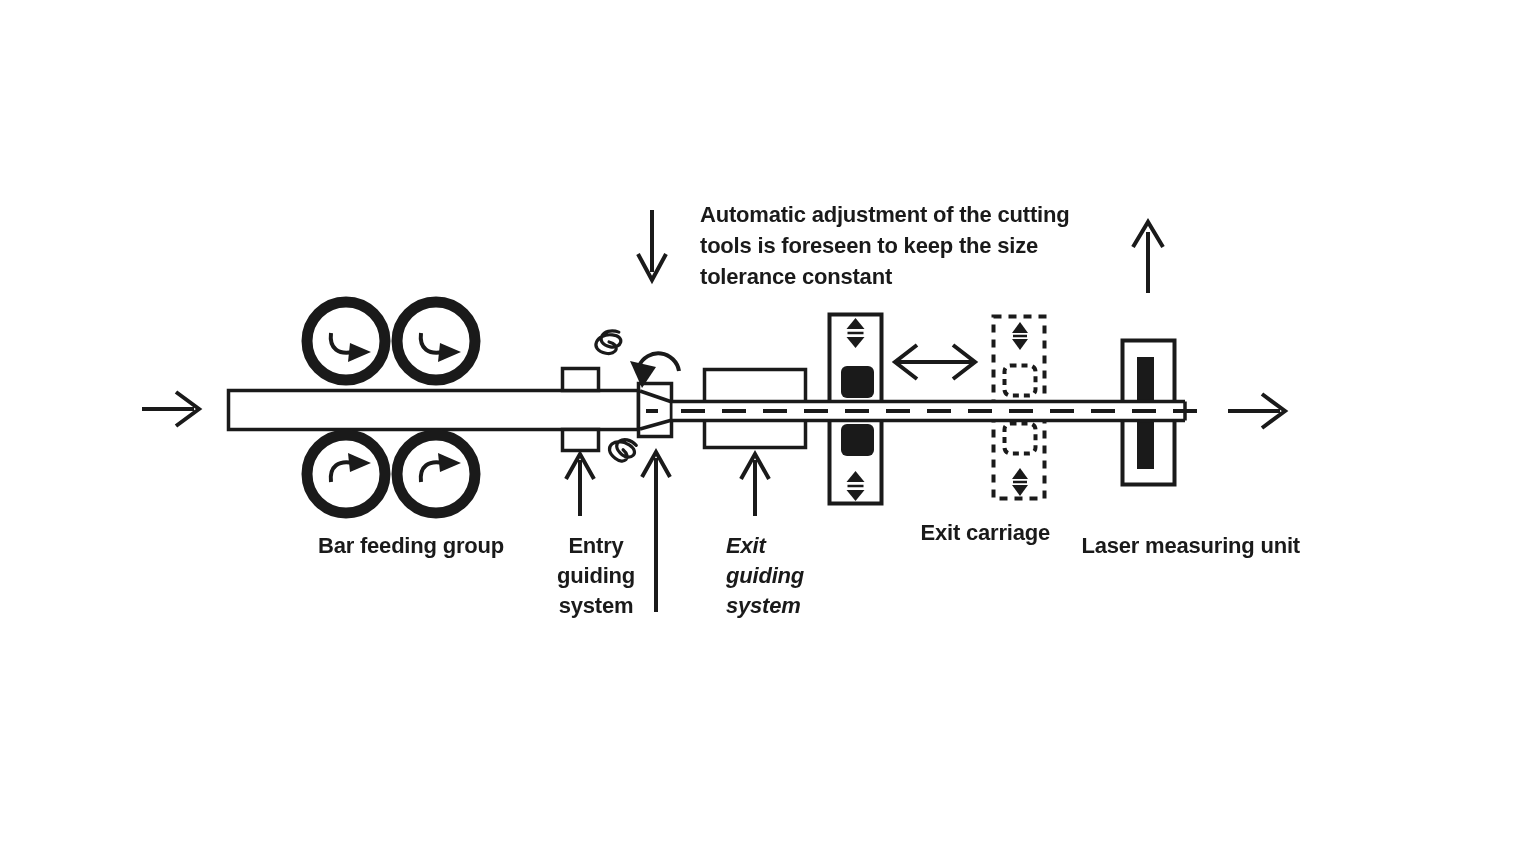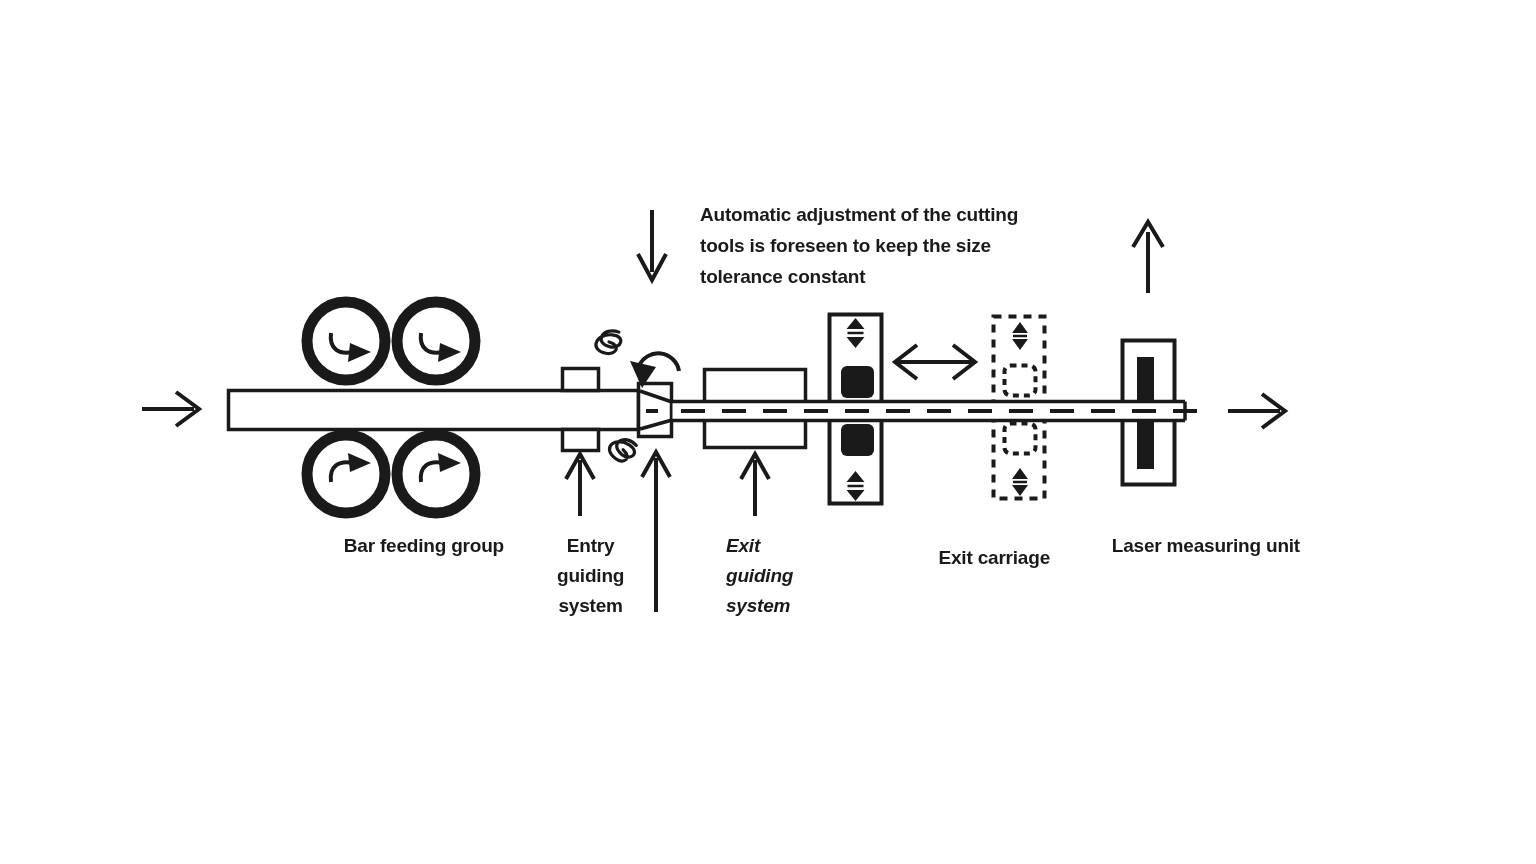--- a/index.html
+++ b/index.html
@@ -4,21 +4,21 @@
 <style>
   :root { --ink:#1a1a1a; --background:#ffffff; }
   html,body { margin:0; padding:0; background:var(--background); }
   #stage {
     position:relative; width:1536px; height:864px;
     background:var(--background); overflow:hidden;
     font-family:"Liberation Sans", sans-serif; color:var(--ink);
   }
   #stage svg { position:absolute; left:0; top:0; }
   .lbl {
-    position:absolute; font-size:19px; font-weight:700;
+    position:absolute; font-size:22px; font-weight:700;
     line-height:30px; letter-spacing:-0.2px; color:var(--ink);
     white-space:pre-line;
   }
   .center { text-align:right; }
   .note { line-height:31px; }
   
   .ln   { stroke:var(--ink); stroke-width:4; fill:none; stroke-linejoin:miter; stroke-linecap:butt; }
   .thin { stroke-width:3.5; }
   .fw   { fill:#ffffff; }
   .blk  { fill:var(--ink); stroke:none; }
@@ -171,16 +171,16 @@
 
   <div class="lbl" style="left:557px; top:531px;text-align:center;">Entry
 guiding
 system</div>
 
   <div class="lbl" style="left:726px; top:531px;font-style:italic;">Exit
 guiding
 system</div>
 
 
-  <div class="lbl center" style="left:850px; top:543px; width:200px;">Exit carriage</div>
+  <div class="lbl center" style="left:850px; top:518px; width:200px;">Exit carriage</div>
 
   <div class="lbl center" style="left:1040px; top:531px; width:260px;">Laser measuring unit</div>
 </div>
 
 </body></html>

